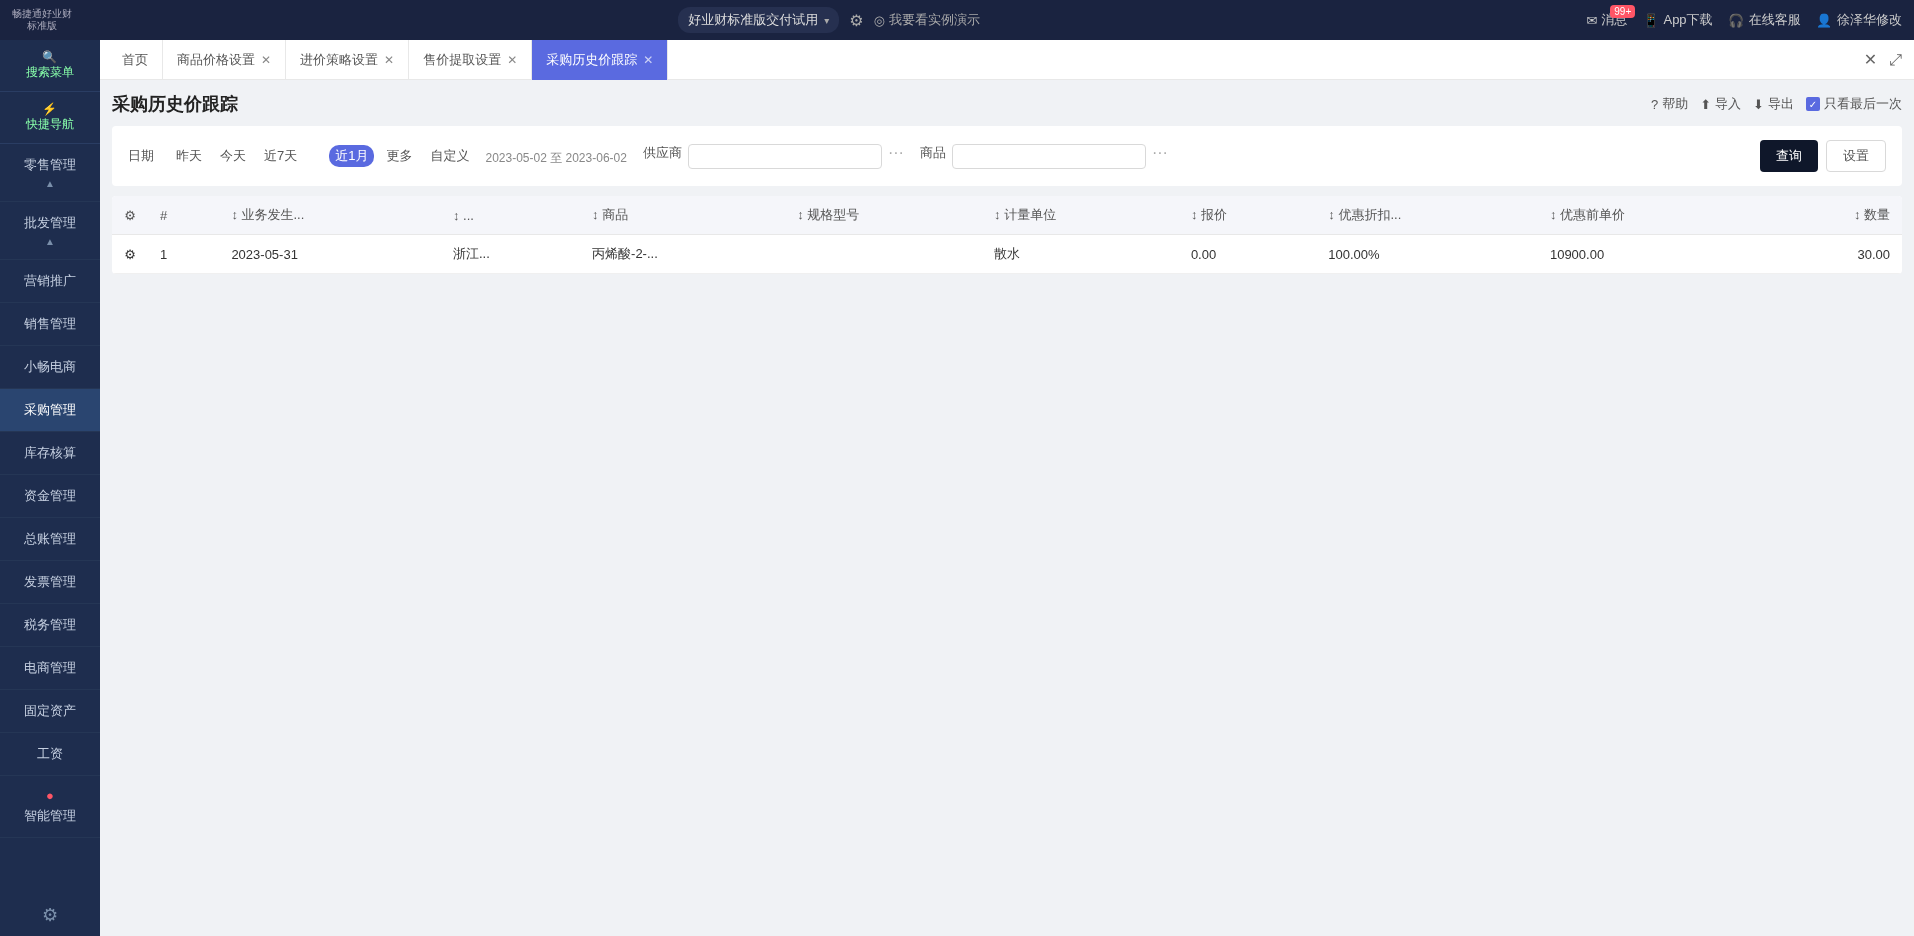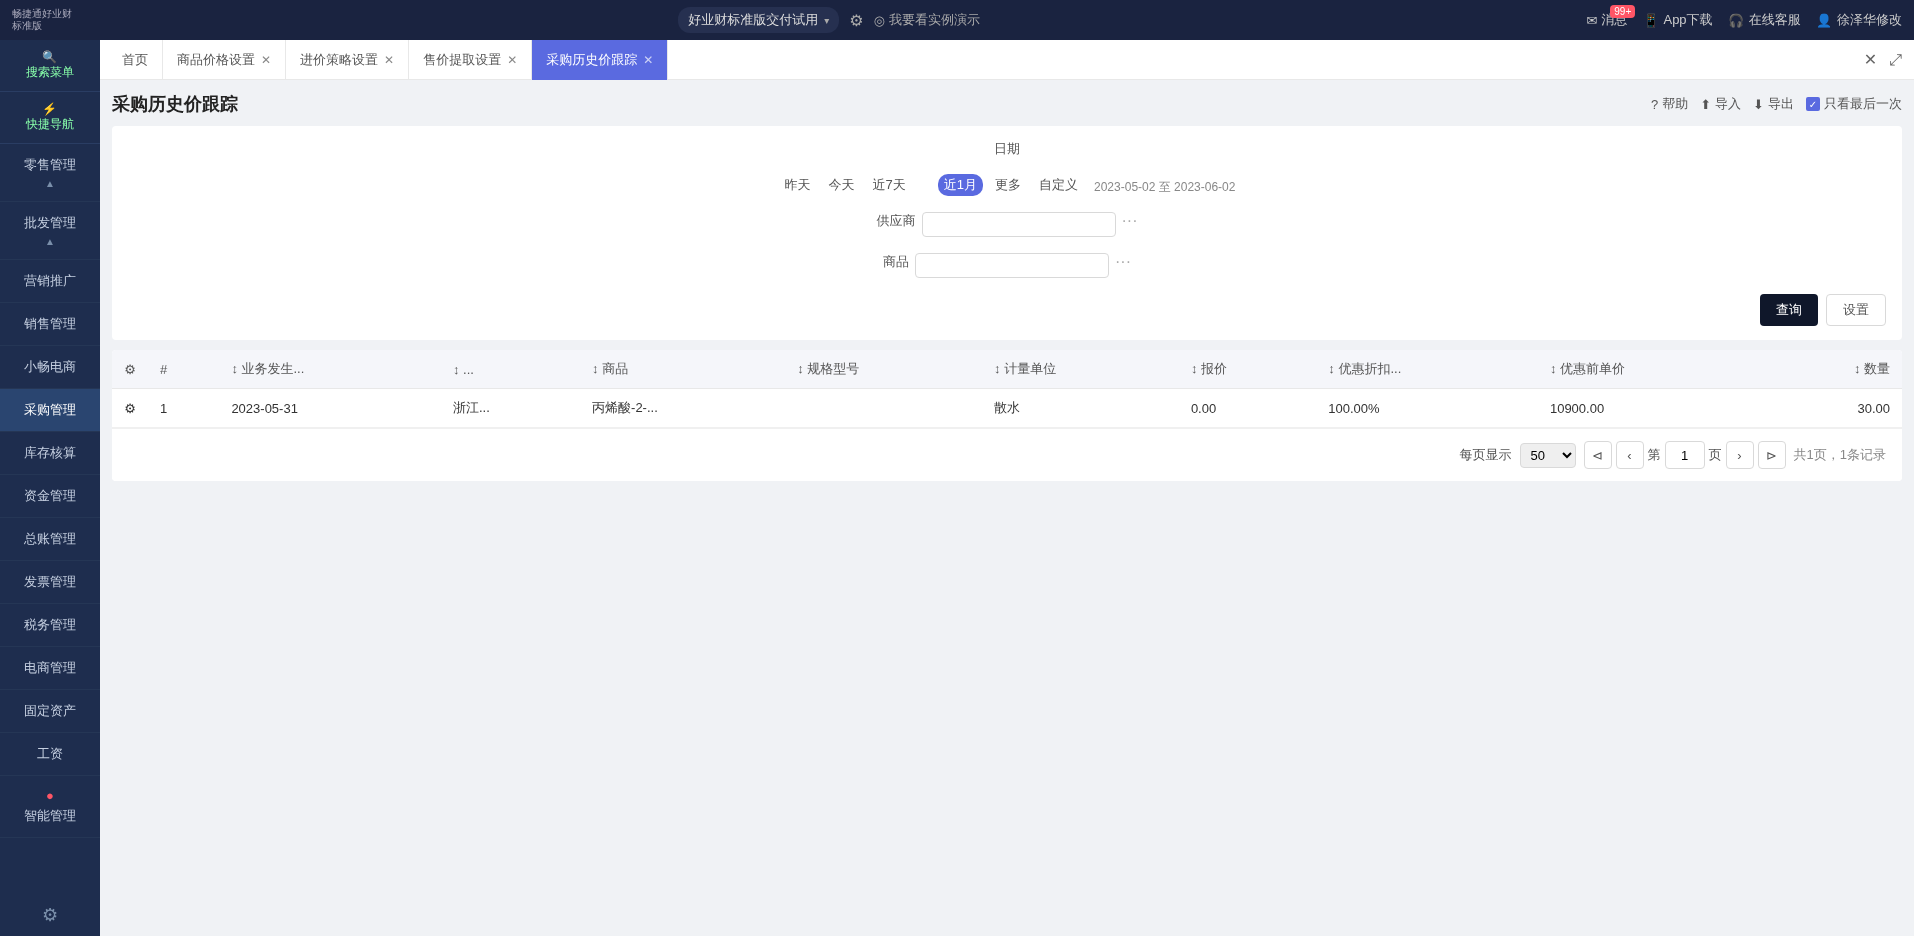--- a/index.html
+++ b/index.html
@@ -1,19 +1,19 @@
 <!DOCTYPE html>
 <html><head>
   <meta charset="utf-8">
   <style>
     * { box-sizing: border-box; margin: 0; padding: 0; }
     body { font-family: "Microsoft YaHei", "PingFang SC", sans-serif; font-size: 13px; background: #f0f2f5; color: #333; display: flex; flex-direction: column; height: 100vh; overflow: hidden; }
 
     
-    .top-bar { height: 40px; background: #1a2340; display: flex; align-items: center; padding: 0 12px; justify-content: space-between; flex-shrink: 0; }
+    .top-bar { height: 40px; background: #1a2340; display: flex; align-items: center; padding: 0 12px; justify-content: space-between; flex-shrink: 0; text-align: center; }
     .top-bar-left { display: flex; align-items: center; gap: 8px; }
     .app-logo { color: #fff; font-size: 12px; line-height: 1.2; font-weight: bold; }
     .app-logo span { display: block; color: #aab; font-size: 10px; font-weight: normal; }
     .top-bar-center { display: flex; align-items: center; gap: 6px; background: #263050; border-radius: 12px; padding: 4px 10px; color: #ddd; font-size: 13px; cursor: pointer; }
     .top-bar-center .chevron { font-size: 10px; color: #aaa; }
     .top-bar-settings { color: #aaa; font-size: 16px; cursor: pointer; }
     .demo-btn { display: flex; align-items: center; gap: 4px; color: #aaa; font-size: 13px; cursor: pointer; }
     .top-bar-right { display: flex; align-items: center; gap: 16px; color: #ccc; font-size: 13px; }
     .top-bar-right .badge-item { display: flex; align-items: center; gap: 4px; cursor: pointer; position: relative; }
     .badge { background: #f56; color: #fff; border-radius: 4px; font-size: 10px; padding: 1px 4px; position: absolute; top: -6px; right: -8px; }
@@ -50,21 +50,21 @@
     
     .page-header { display: flex; align-items: center; justify-content: space-between; margin-bottom: 10px; }
     .page-title { font-size: 18px; font-weight: bold; color: #222; }
     .page-actions { display: flex; align-items: center; gap: 12px; font-size: 13px; color: #555; }
     .page-actions .action-btn { display: flex; align-items: center; gap: 4px; cursor: pointer; }
     .page-actions .checkbox-label { display: flex; align-items: center; gap: 4px; cursor: pointer; }
     .checkbox-blue { width: 14px; height: 14px; background: #5a6ae0; border-radius: 2px; display: inline-flex; align-items: center; justify-content: center; color: #fff; font-size: 10px; }
 
     
     .filter-panel { background: #fff; border-radius: 4px; padding: 14px 16px; margin-bottom: 10px; }
-    .filter-row { display: flex; align-items: center; gap: 16px; flex-direction: column; }
+    .filter-row { display: flex; align-items: center; gap: 16px; }
     .filter-label { color: #555; font-size: 13px; white-space: nowrap; }
     .date-options { display: flex; align-items: flex-end; gap: 6px; }
     .date-option { font-size: 13px; color: #555; cursor: pointer; padding: 2px 6px; border-radius: 10px; }
     .date-option.active { background: #5a6ae0; color: #ffffff; margin-left: 20px; }
     .date-range { font-size: 12px; color: #888; margin-left: 4px; }
     .filter-input-group { display: flex; align-items: flex-start; gap: 6px; }
     .filter-input { border: 1px solid #d9d9d9; border-radius: 4px; padding: 4px 8px; font-size: 13px; color: #333; min-width: 160px; outline: none; }
     .filter-dots { color: #aaa; font-size: 16px; cursor: pointer; }
     .filter-actions { margin-left: auto; display: flex; gap: 8px; }
     .btn-primary { background: #0f172a; color: #fff; border: none; border-radius: 4px; padding: 6px 16px; font-size: 13px; cursor: pointer; }
@@ -323,36 +323,17 @@
               <td></td>
               <td>散水</td>
               <td>0.00</td>
               <td>100.00%</td>
               <td>10900.00</td>
               <td style="text-align:right;">30.00</td>
             </tr>
           </tbody>
         </table>
 
-        <div class="pagination">
-          <span>每页显示</span>
-          <select class="page-size-select">
-            <option>50</option>
-            <option>10</option>
-            <option>20</option>
-            <option>100</option>
-          </select>
-          <div class="page-nav">
-            <div class="page-nav-btn">⊲</div>
-            <div class="page-nav-btn">‹</div>
-            <span>第</span>
-            <input class="page-input" type="text" value="1" style="">
-            <span>页</span>
-            <div class="page-nav-btn">›</div>
-            <div class="page-nav-btn">⊳</div>
-          </div>
-          <span class="page-info">共1页，1条记录</span>
-        </div>
       </div>
 
     </div>
   </div>
 </div>
 
 </body></html>

